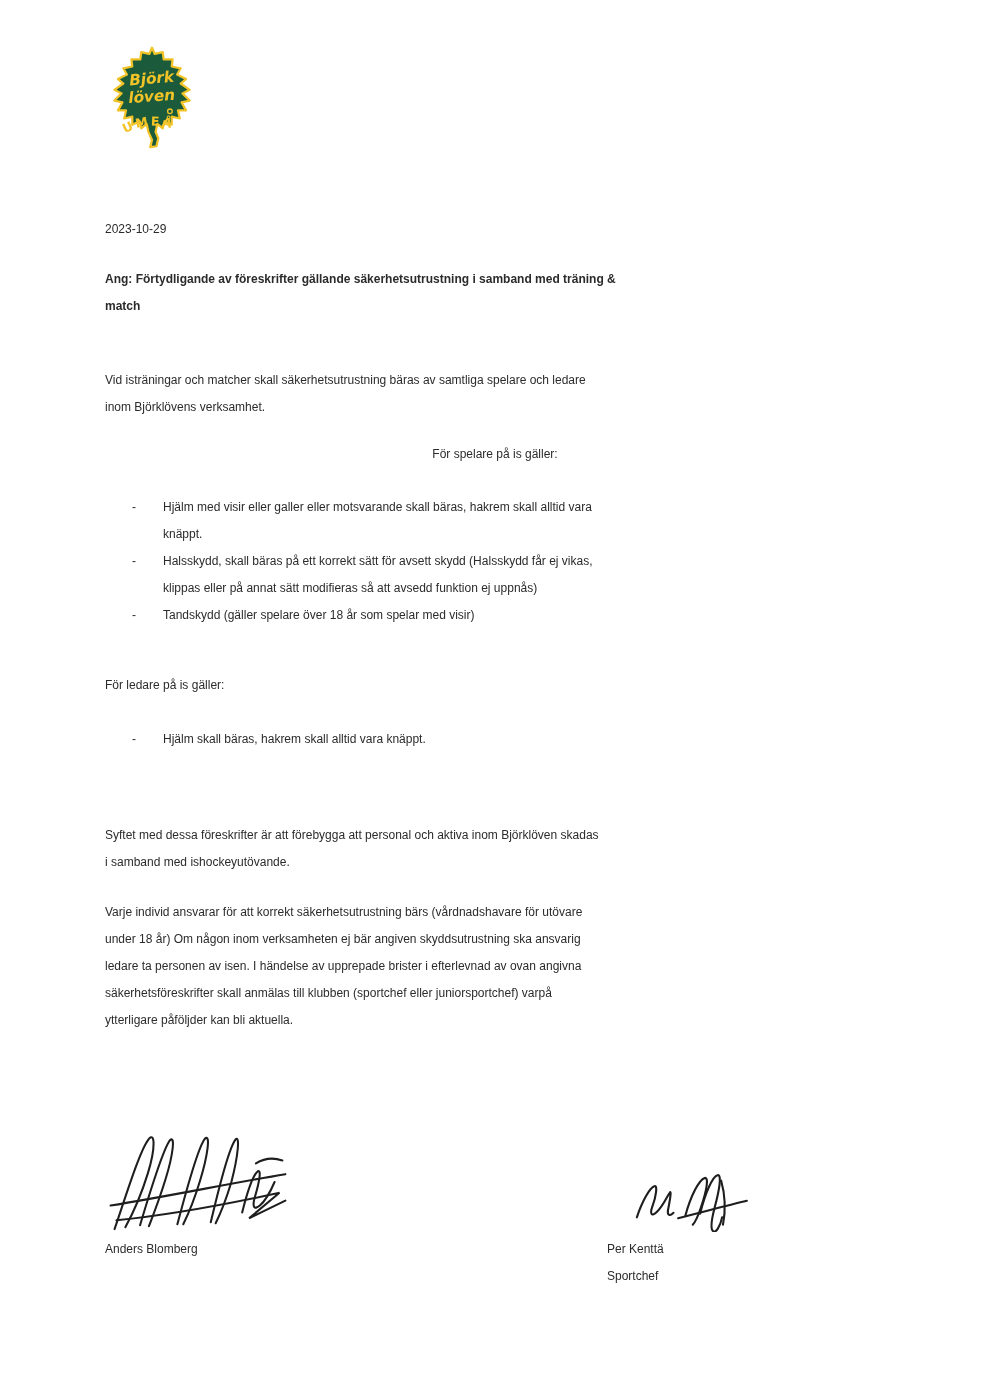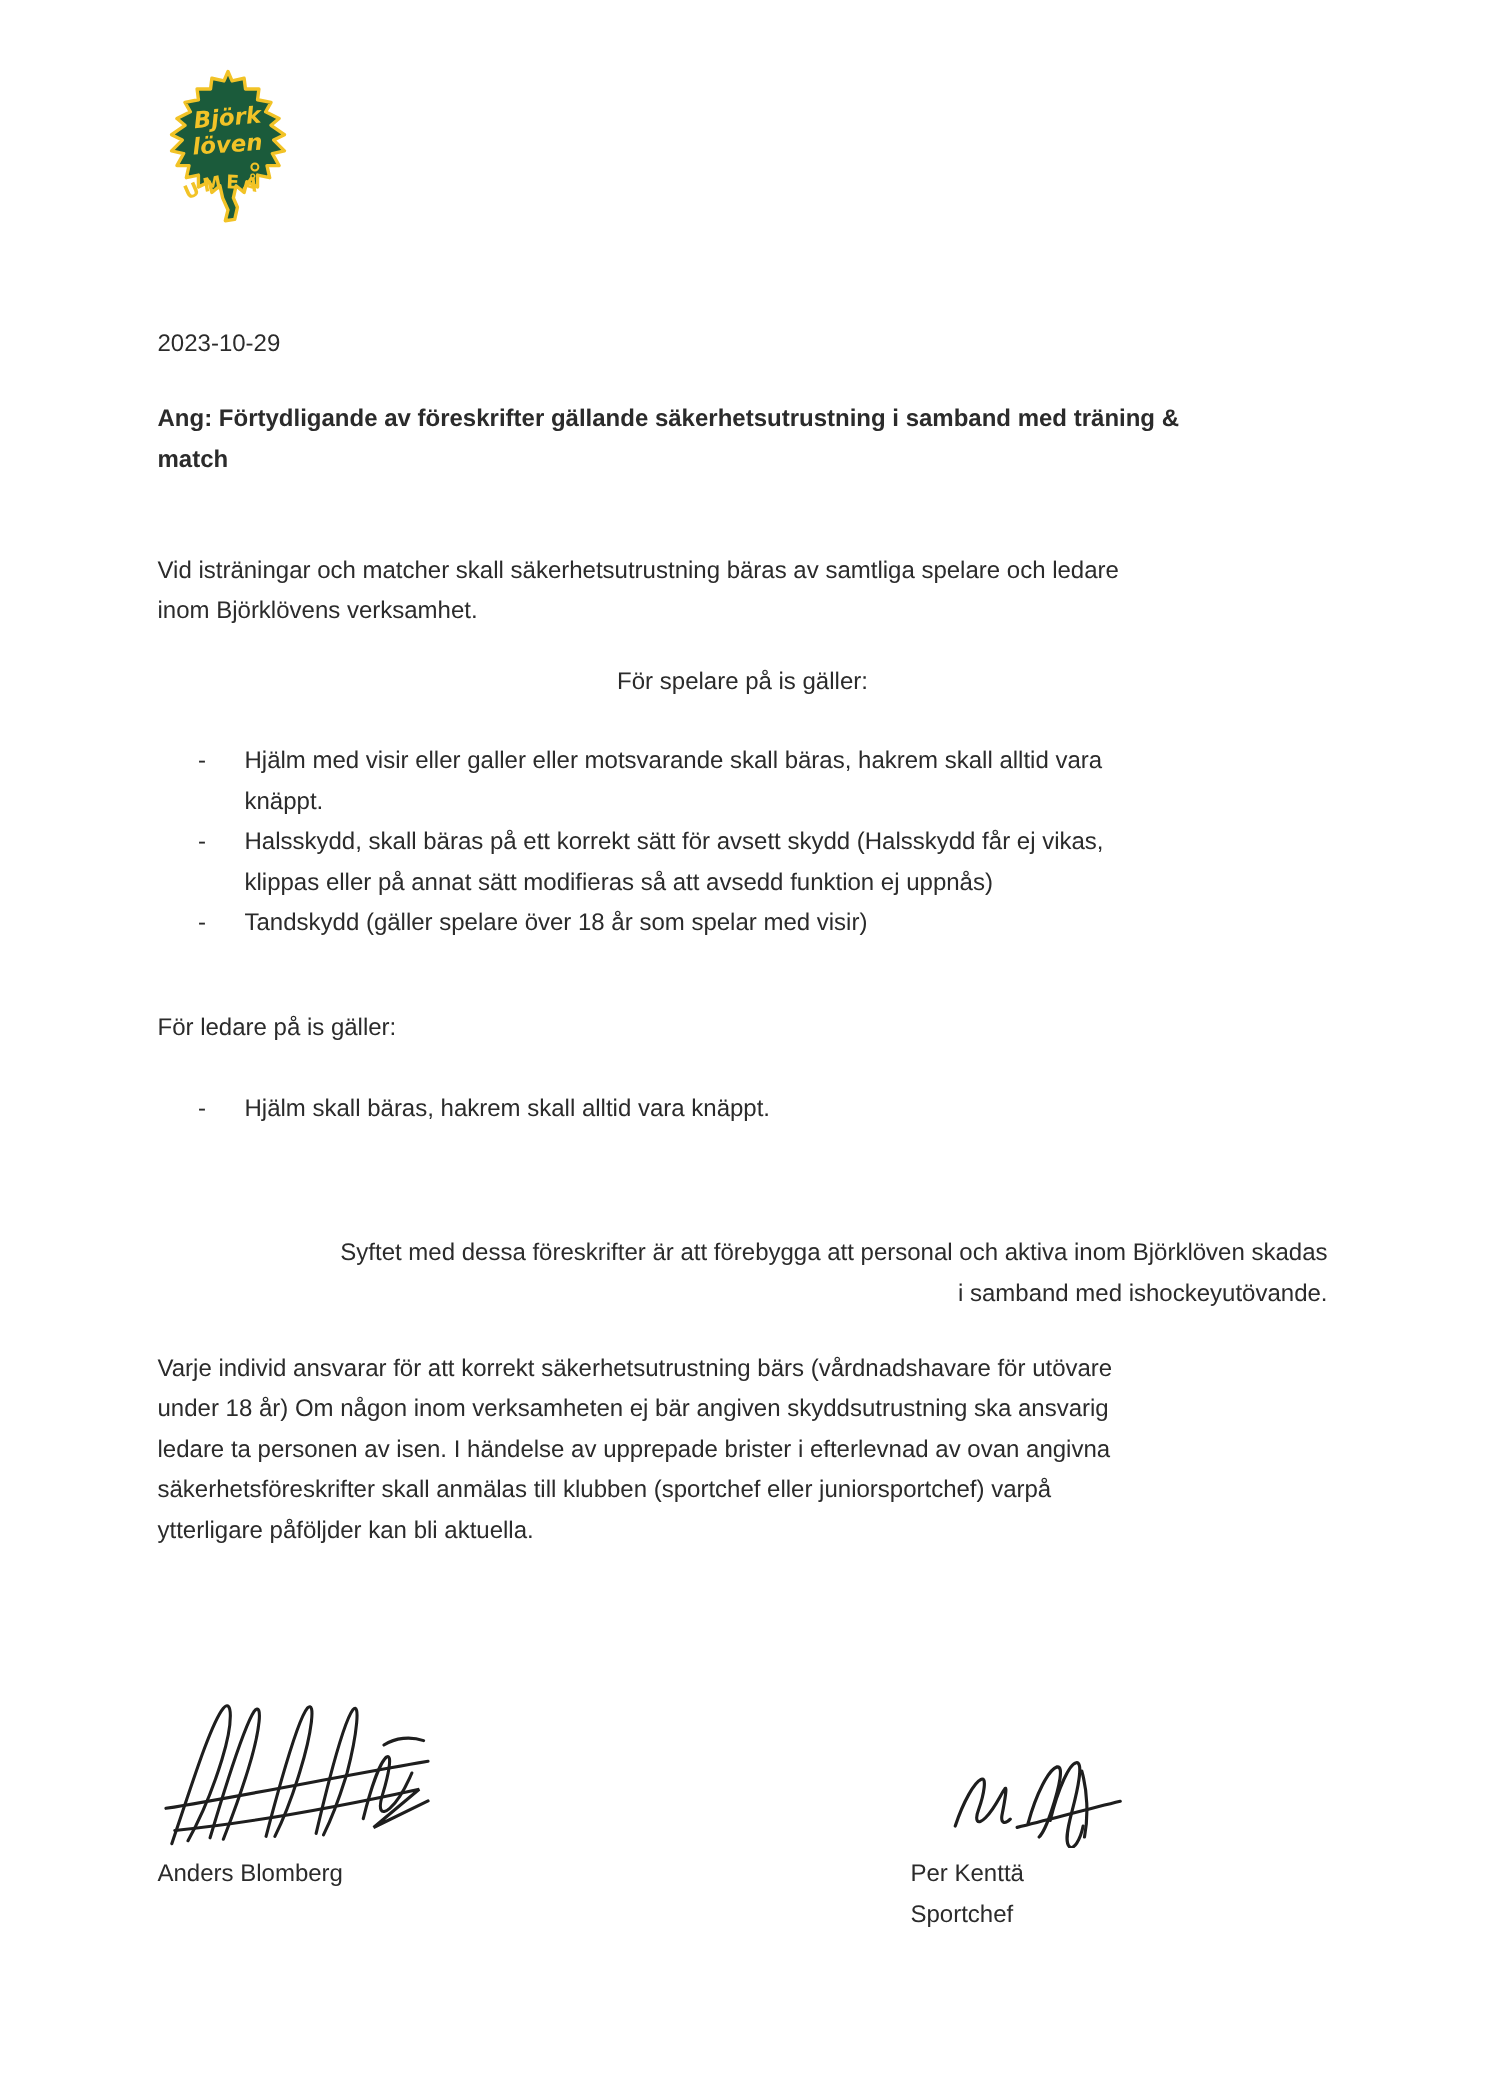--- a/index.html
+++ b/index.html
@@ -24,21 +24,21 @@
     top:0;
     width:780px;
   }
   .logo-wrap{
     margin-top:45px;
     width:94px;
     height:112px;
   }
   .logo-wrap svg{display:block;width:94px;height:112px;}
   .body-text{
-    font-size:16px;
+    font-size:12px;
     line-height:27px;
   }
   .ml{white-space:pre-line;}
   .date{margin-top:59px;}
   .subject{
     margin-top:23px;
     font-weight:bold;
   }
   .intro{margin-top:47px;}
   .section-heading-players{margin-top:20px;text-align:center;}
@@ -47,21 +47,21 @@
   .section-heading-leaders{margin-top:43px;}
   .bullet-row{
     display:flex;
     padding-left:27px;
   }
   .bullet-dash{
     width:31px;
     flex-shrink:0;
   }
   .bullet-text{flex:1;}
-  .purpose{margin-top:69px;text-align:right;}
+  .purpose{margin-top:69px;}
   .responsibility{margin-top:23px;}
   .signature-row{
     margin-top:94px;
     display:flex;
     align-items:flex-start;
     height:108px;
   }
   .sig-left{width:185px;height:108px;}
   .sig-right{width:126px;height:66px;margin-left:337px;margin-top:38px;}
   .sig-left svg,.sig-right svg{display:block;width:100%;height:100%;}

